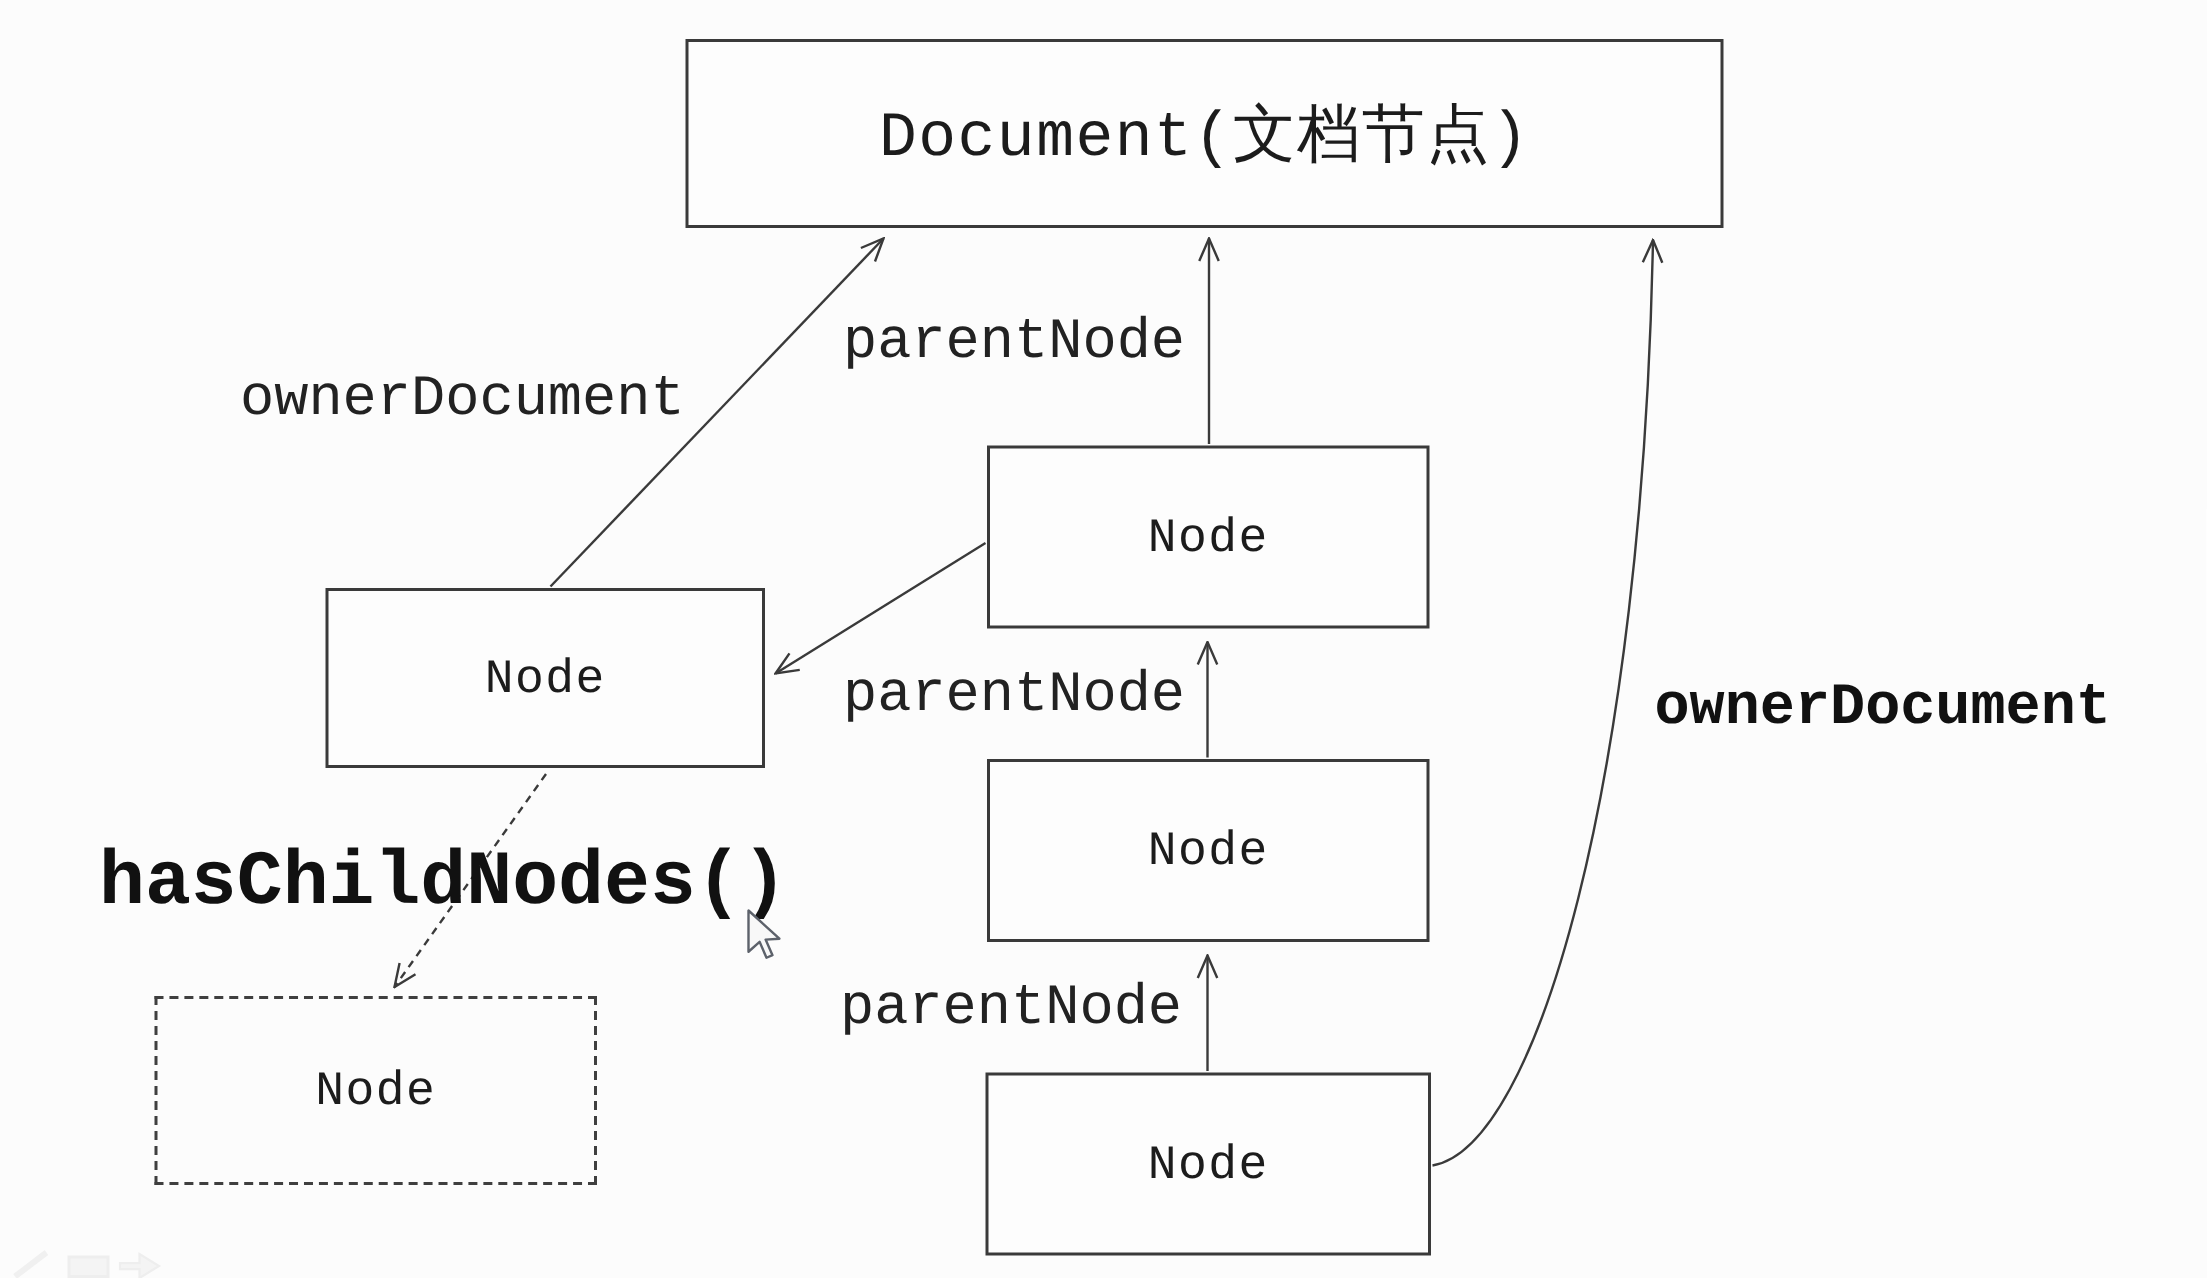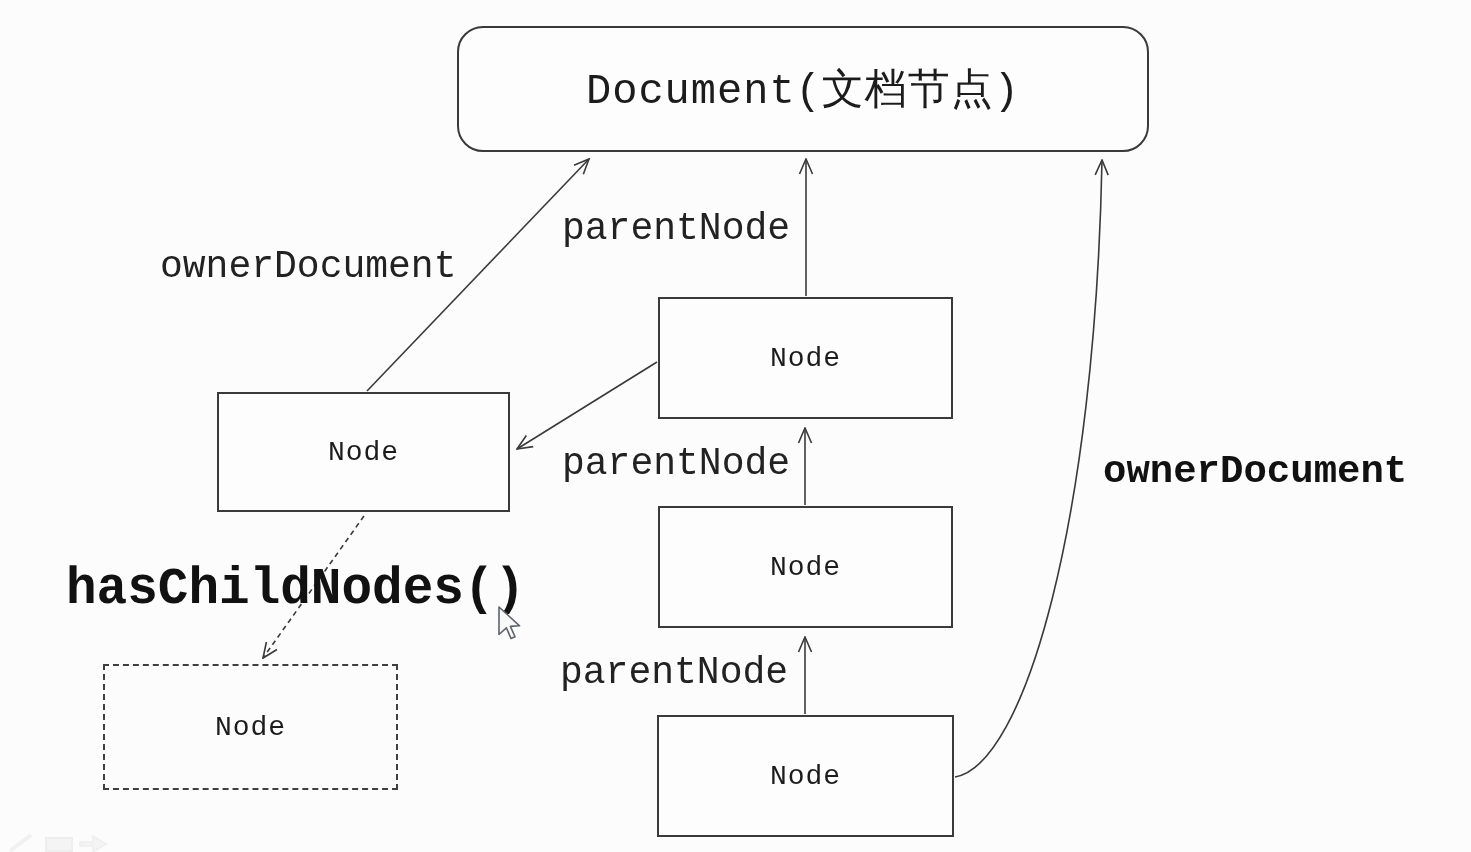--- a/index.html
+++ b/index.html
@@ -10,21 +10,21 @@
     overflow:hidden;
     font-family:"Liberation Mono","DejaVu Sans Mono",monospace;
     color:#1c1c1c;
   }
   .edges{position:absolute;left:0;top:0;width:1471px;height:852px;}
   .node-box{
     position:absolute;
     border:2px solid #3a3a3a;
     background:#fdfdfd;
     display:flex;align-items:center;justify-content:center;
-    font-size:28px;
+    font-size:32px;
     letter-spacing:1px;
     box-sizing:border-box;
   }
   .node-box.dashed{border:2px dashed #3f3f3f;background:transparent;}
   .node-box.doc{font-size:42px;}
   .edge-label{
     position:absolute;
     font-size:38px;
     line-height:1.05;
     white-space:nowrap;
@@ -49,21 +49,21 @@
       <line x1="367" y1="391" x2="589" y2="159" marker-end="url(#ah)"></line>
       <line x1="806" y1="296" x2="806" y2="159" marker-end="url(#ah)"></line>
       <line x1="657" y1="362" x2="517" y2="449" marker-end="url(#ah)"></line>
       <line x1="805" y1="505" x2="805" y2="428" marker-end="url(#ah)"></line>
       <line x1="805" y1="714" x2="805" y2="637" marker-end="url(#ah)"></line>
       <path d="M955,777 C1025,765 1095,520 1102,160" marker-end="url(#ah)"></path>
       <line x1="364" y1="516" x2="263" y2="658" stroke-dasharray="5 4" marker-end="url(#ah)"></line>
     </g>
   </svg>
 
-  <div class="node-box doc" style="left:457px;top:26px;width:692px;height:126px;border-radius:26px;">
+  <div class="node-box doc" style="left:457px;top:26px;width:692px;height:126px;">
     <span>Document(文档节点)</span>
   </div>
 
   <div class="node-box" style="left:217px;top:392px;width:293px;height:120px;">
     <span>Node</span>
   </div>
 
   <div class="node-box" style="left:658px;top:297px;width:295px;height:122px;">
     <span>Node</span>
   </div>

